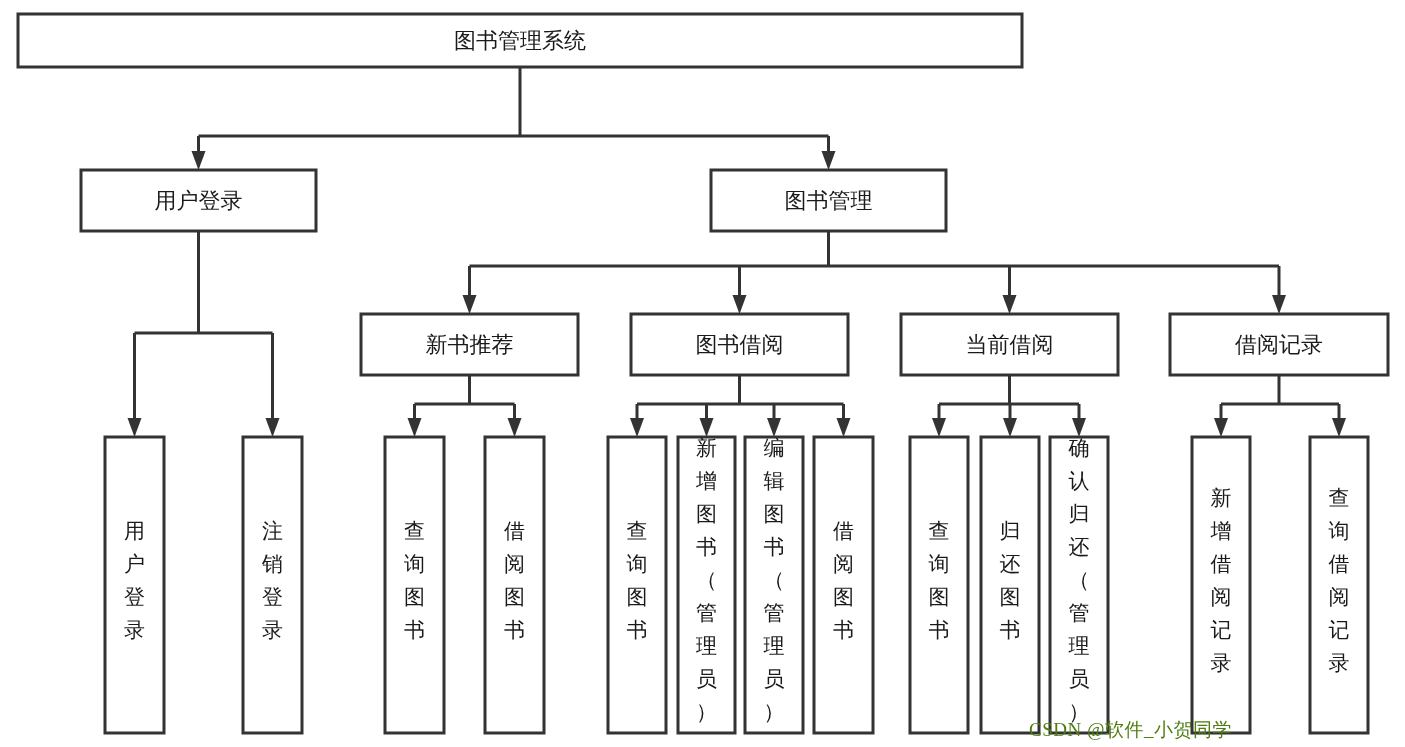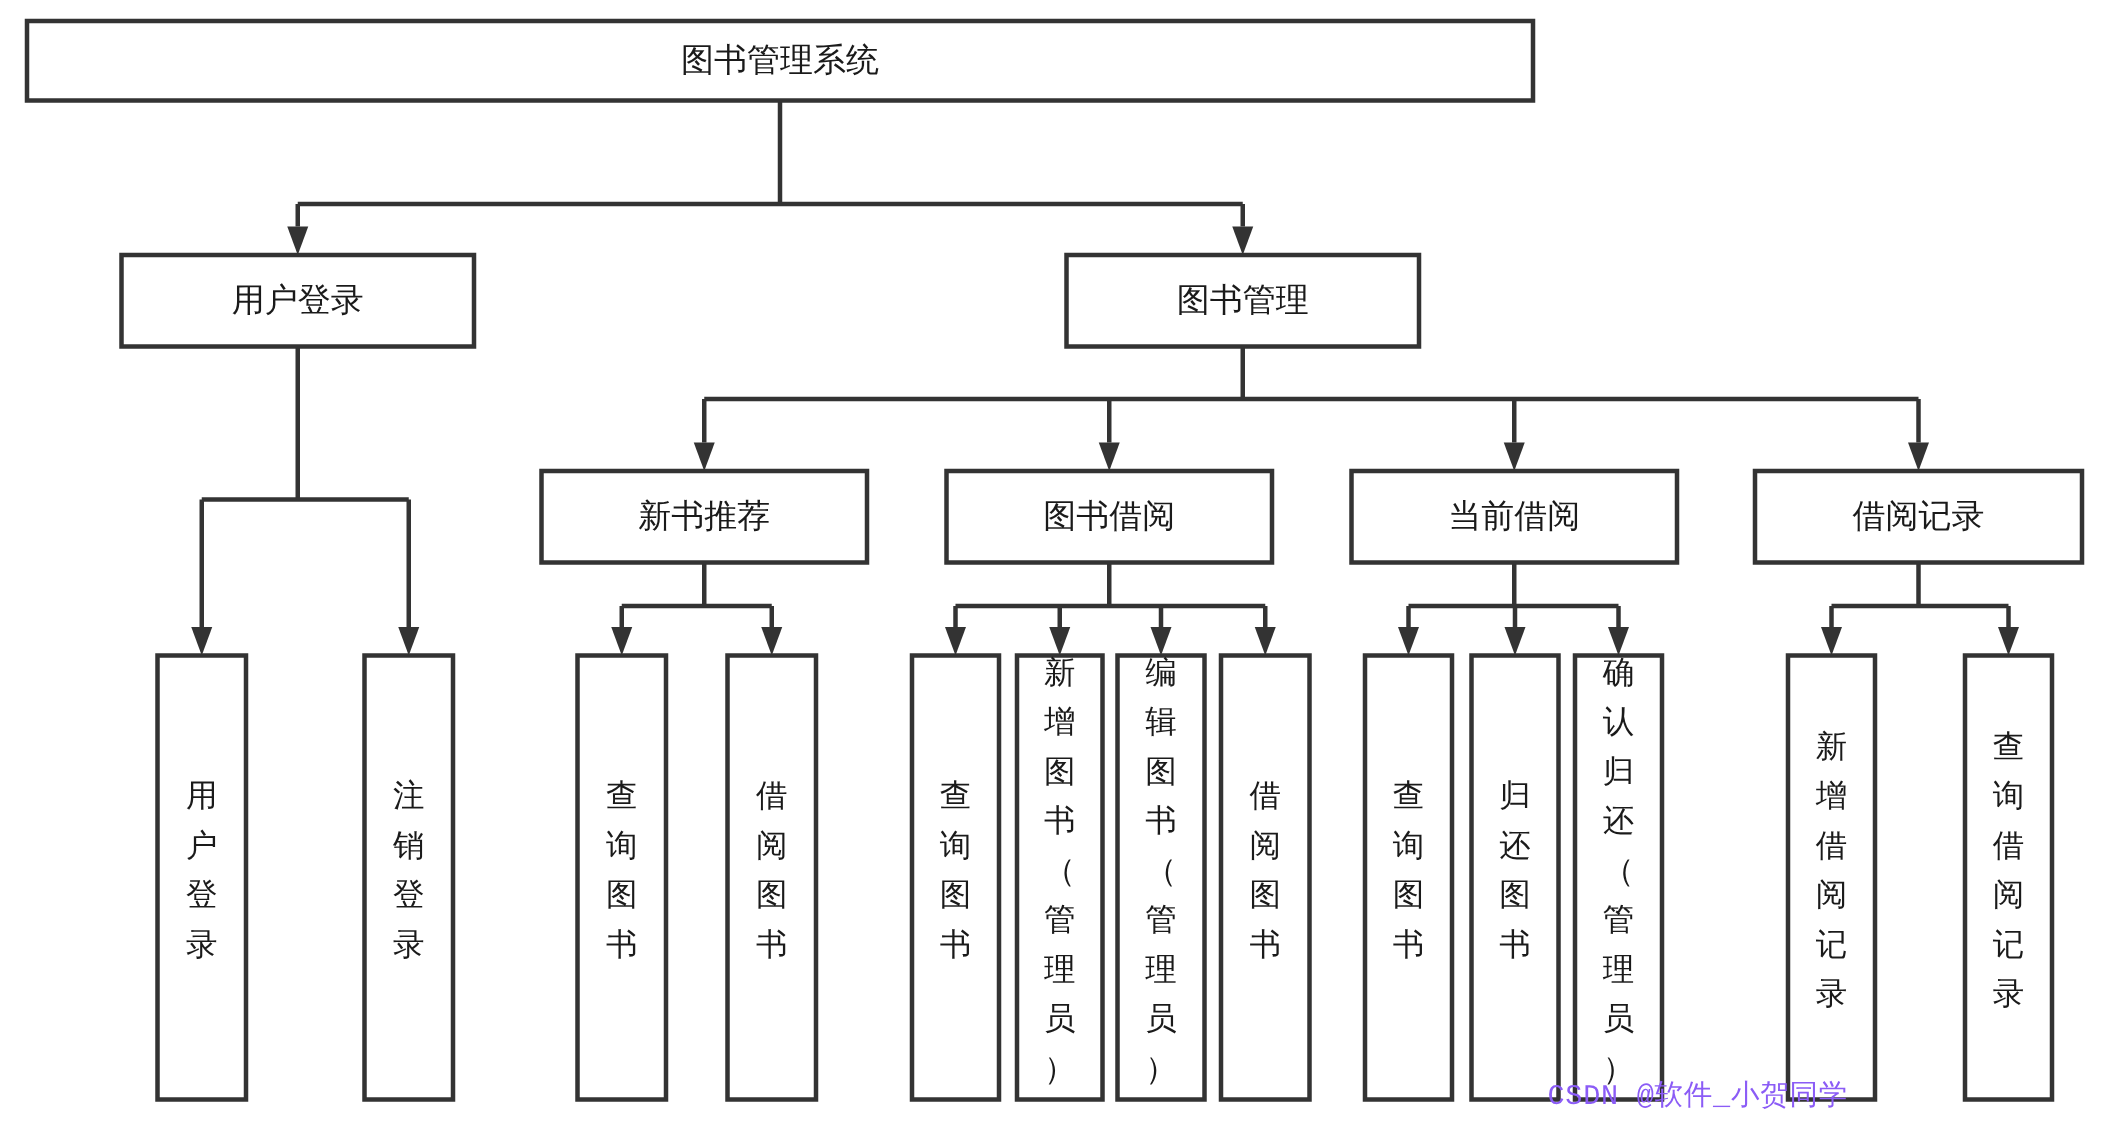--- a/index.html
+++ b/index.html
@@ -53,23 +53,23 @@
   .node-label-vert {
     fill: #1a1a1a;
     font-family: "DejaVu Sans", "Liberation Sans", sans-serif;
     font-size: 21px;
     text-anchor: middle;
   }
   .watermark {
     position: absolute;
     right: 10px;
     bottom: 4px;
-    font-family: Liberation Mono, monospace;
+    font-family: Liberation Serif, serif;
     font-size: 19px;
-    color: #8b5cf6;
+    color: #4d7c0f;
     white-space: nowrap;
     letter-spacing: 0.5px;
     pointer-events: none;
   }
 </style>
 </head>
 <body>
 
 <div id="diagram-root">
 

